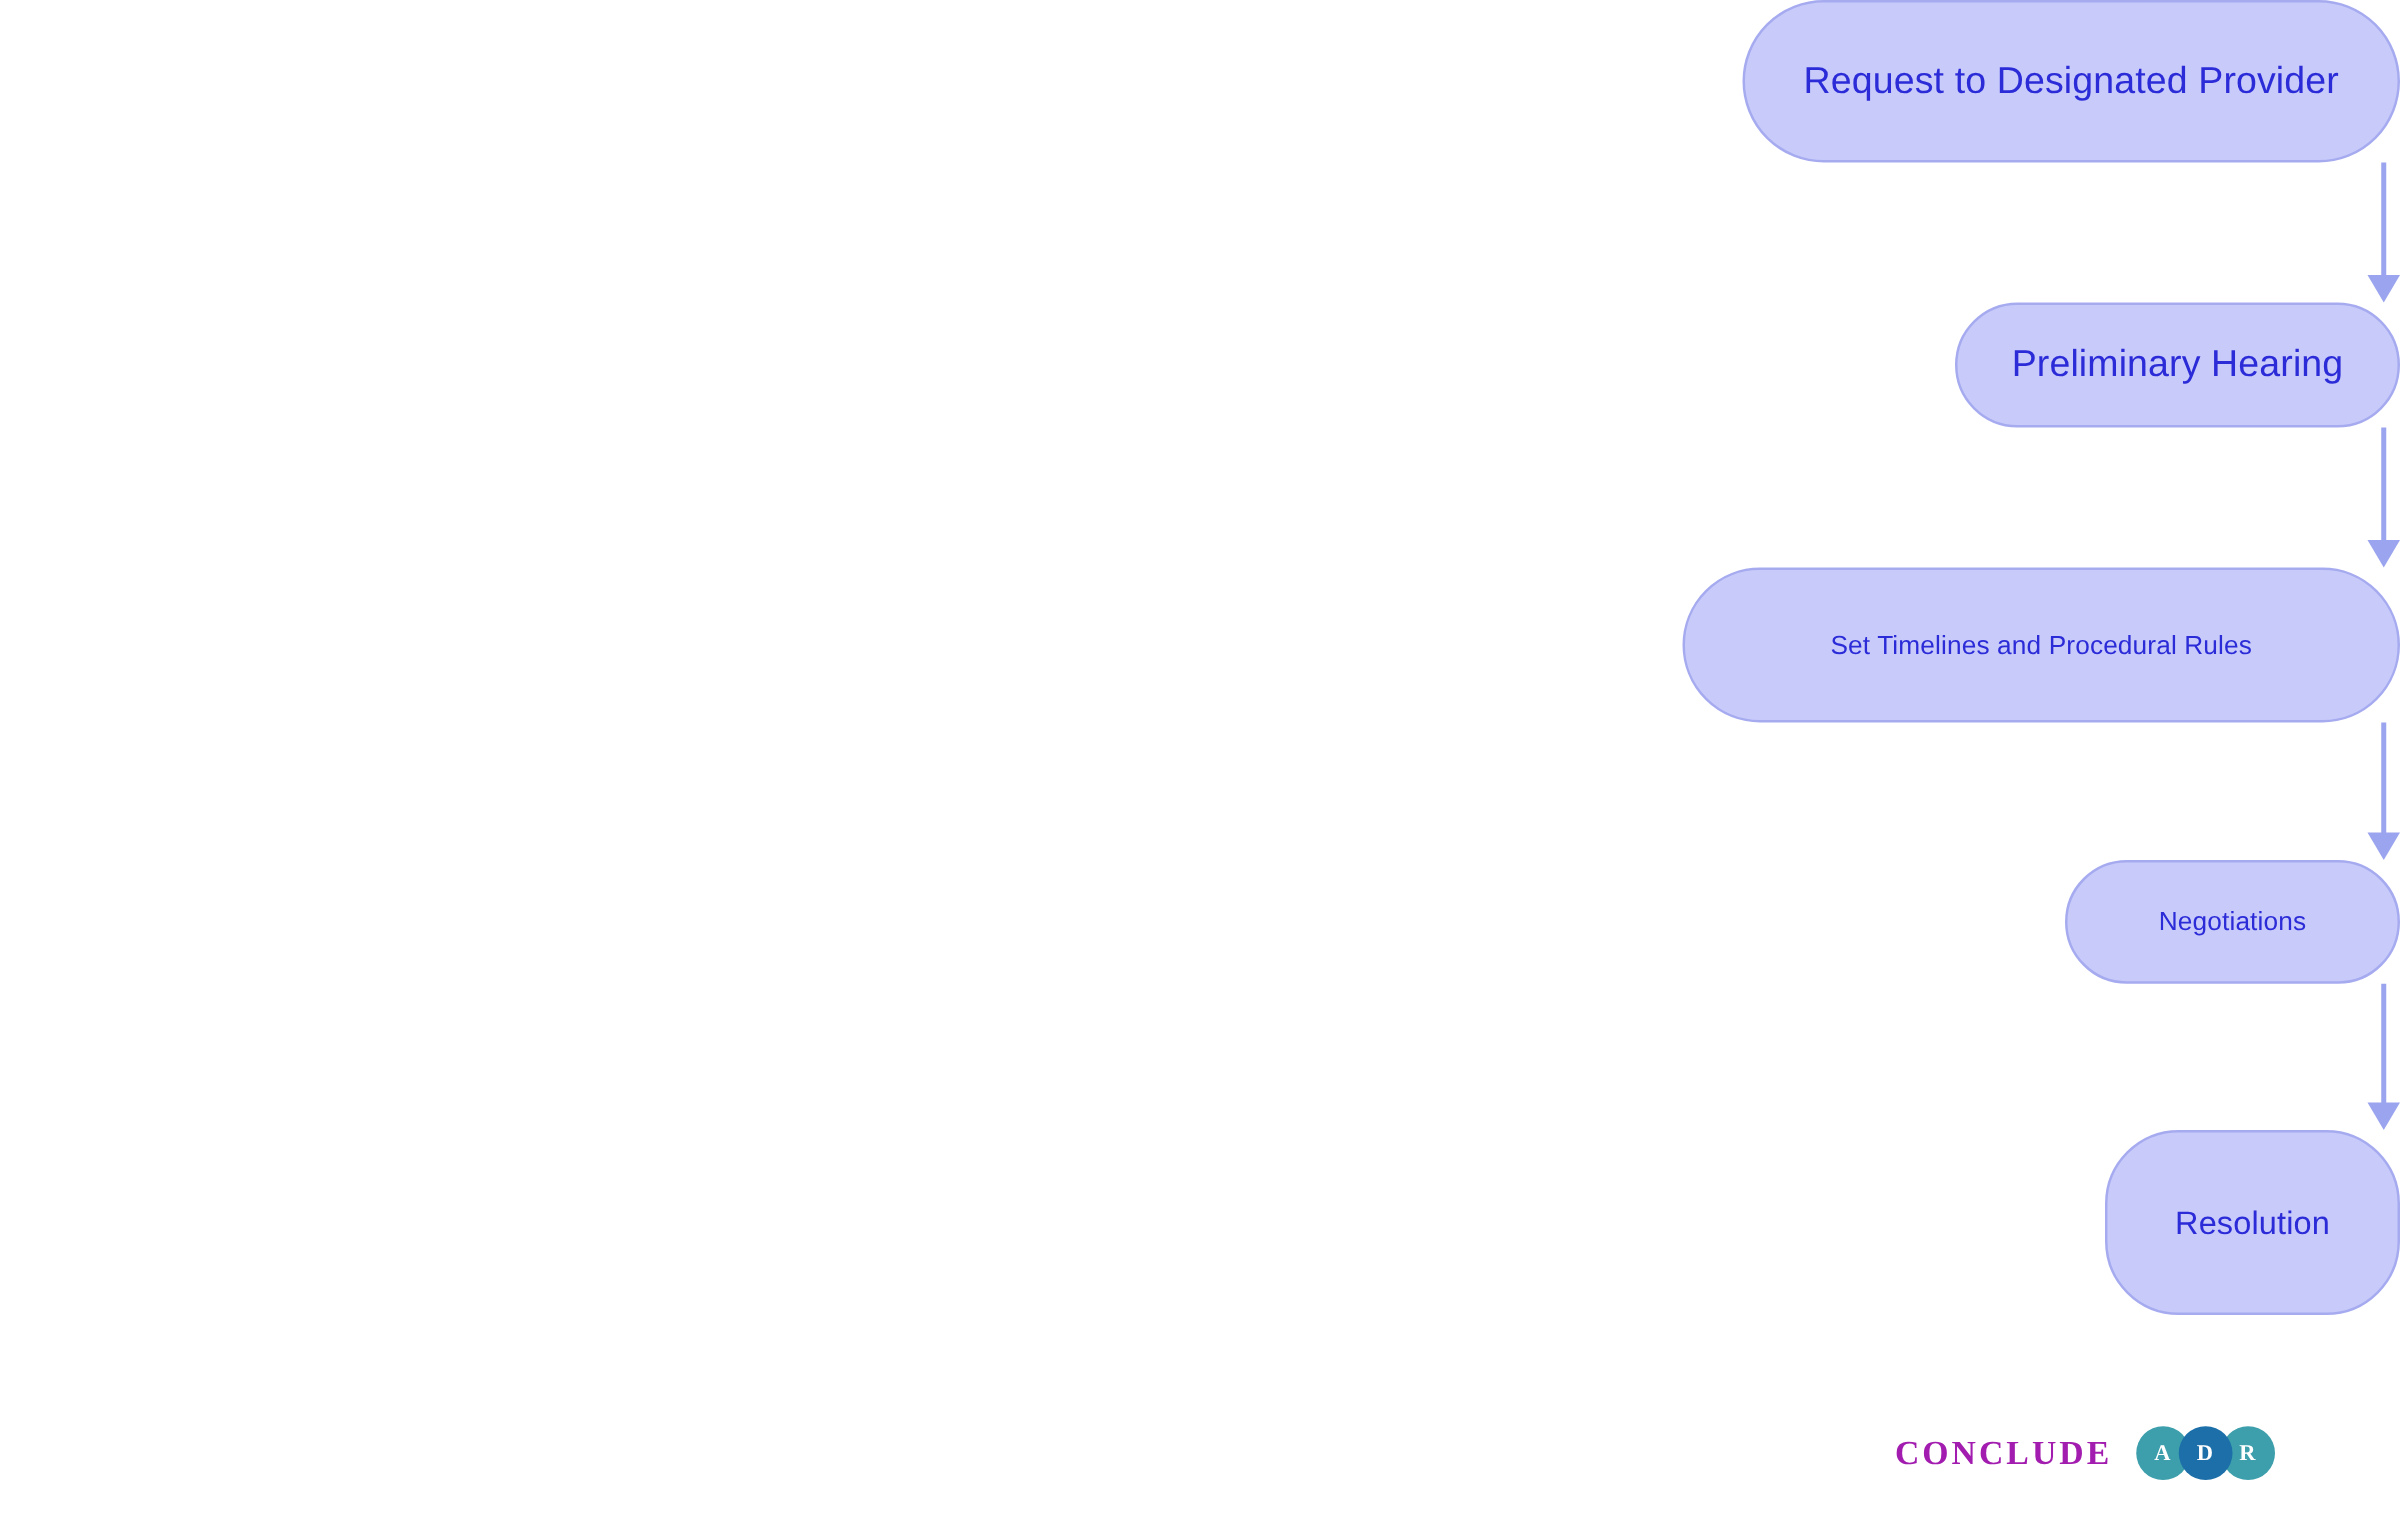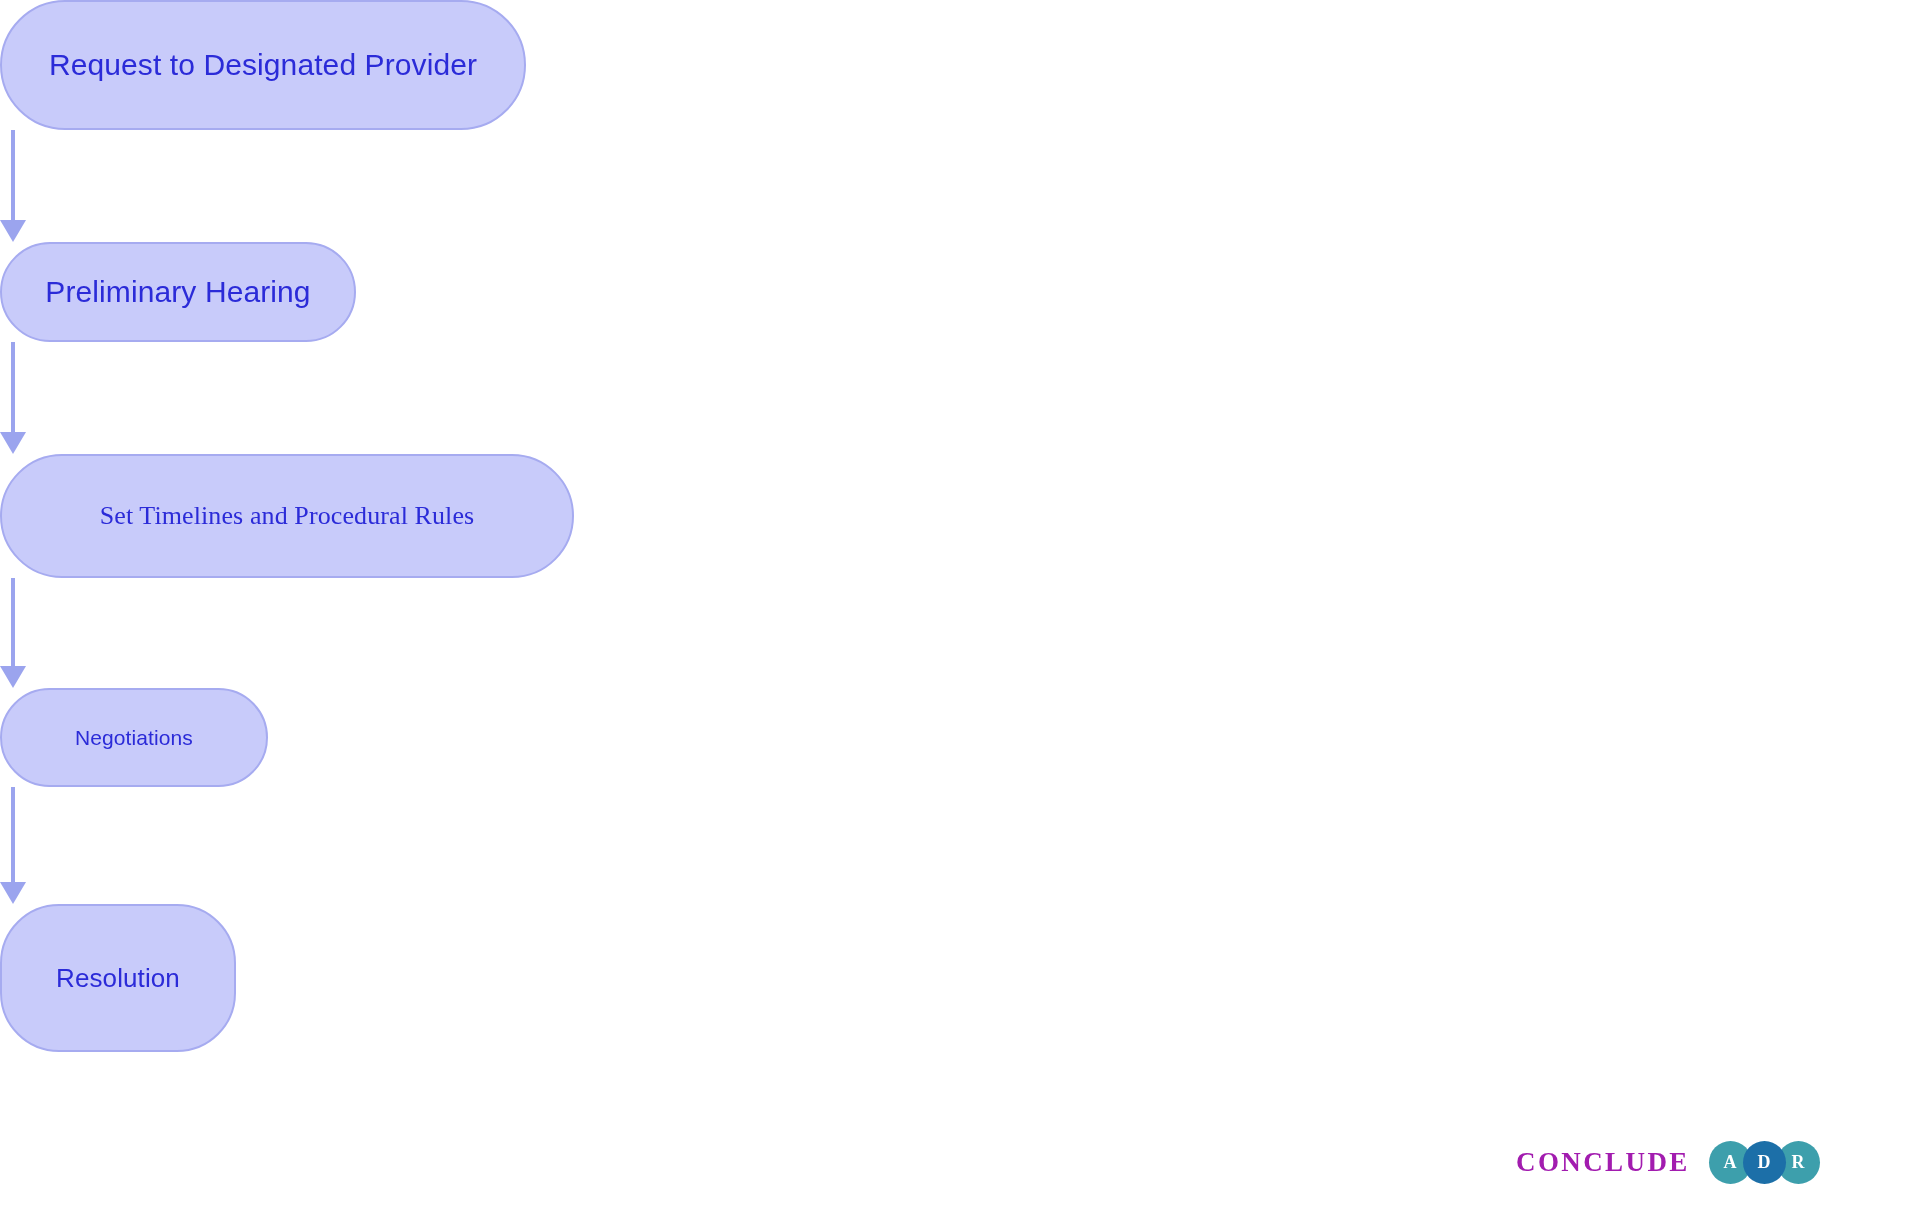--- a/index.html
+++ b/index.html
@@ -25,21 +25,21 @@
 
   
   .flow {
     position: absolute;
     left: 0;
     top: 0;
     width: 1920px;
     
     display: flex;
     flex-direction: column;
-    align-items: flex-start;
+    align-items: flex-end;
   }
 
   
   .node {
     box-sizing: border-box;
     background: #c8cbfa;
     border: 2px solid #a6abf0;
     color: #2b2bd8;
     display: flex;
     align-items: center;
@@ -53,21 +53,21 @@
   }
 
   .node-label {
     display: block;
     line-height: 1;
   }
 
   
   .node-1 { width: 526px; height: 130px; border-radius: 65px;  font-size: 30px; }
   .node-2 { width: 356px; height: 100px; border-radius: 62px;  font-size: 30px; }
-  .node-3 { width: 574px; height: 124px; border-radius: 62px;  font-size: 26px; font-family: Liberation Serif, serif; }
+  .node-3 { width: 574px; height: 124px; border-radius: 62px;  font-size: 21px; }
   .node-4 { width: 268px; height: 99px; border-radius: 59px;  font-size: 21px; }
   .node-5 { width: 236px; height: 148px; border-radius: 59px;  font-size: 26px; }
 
   
   .connector {
     position: relative;
     width: 26px;
     display: flex;
     flex-direction: column;
     align-items: center;

